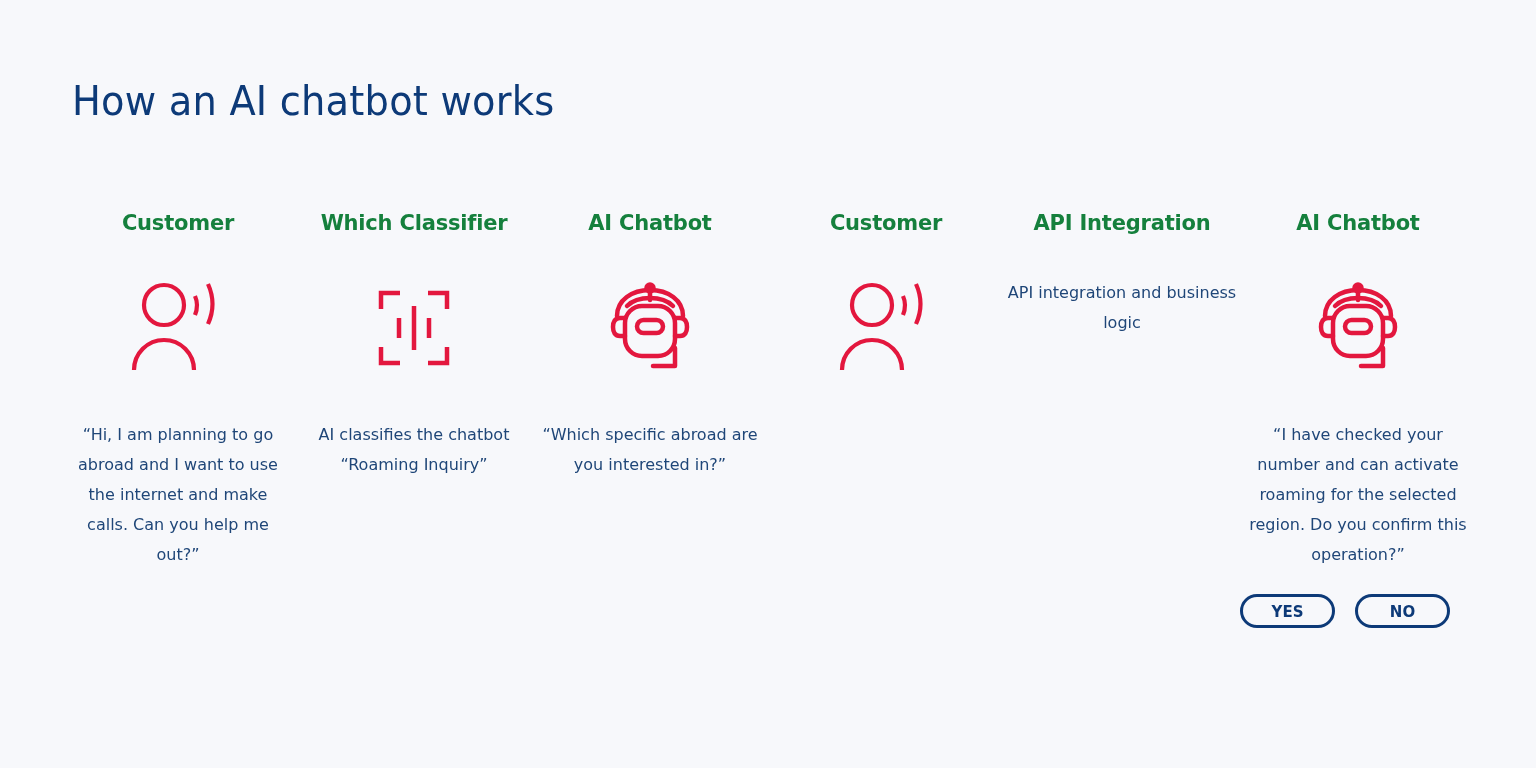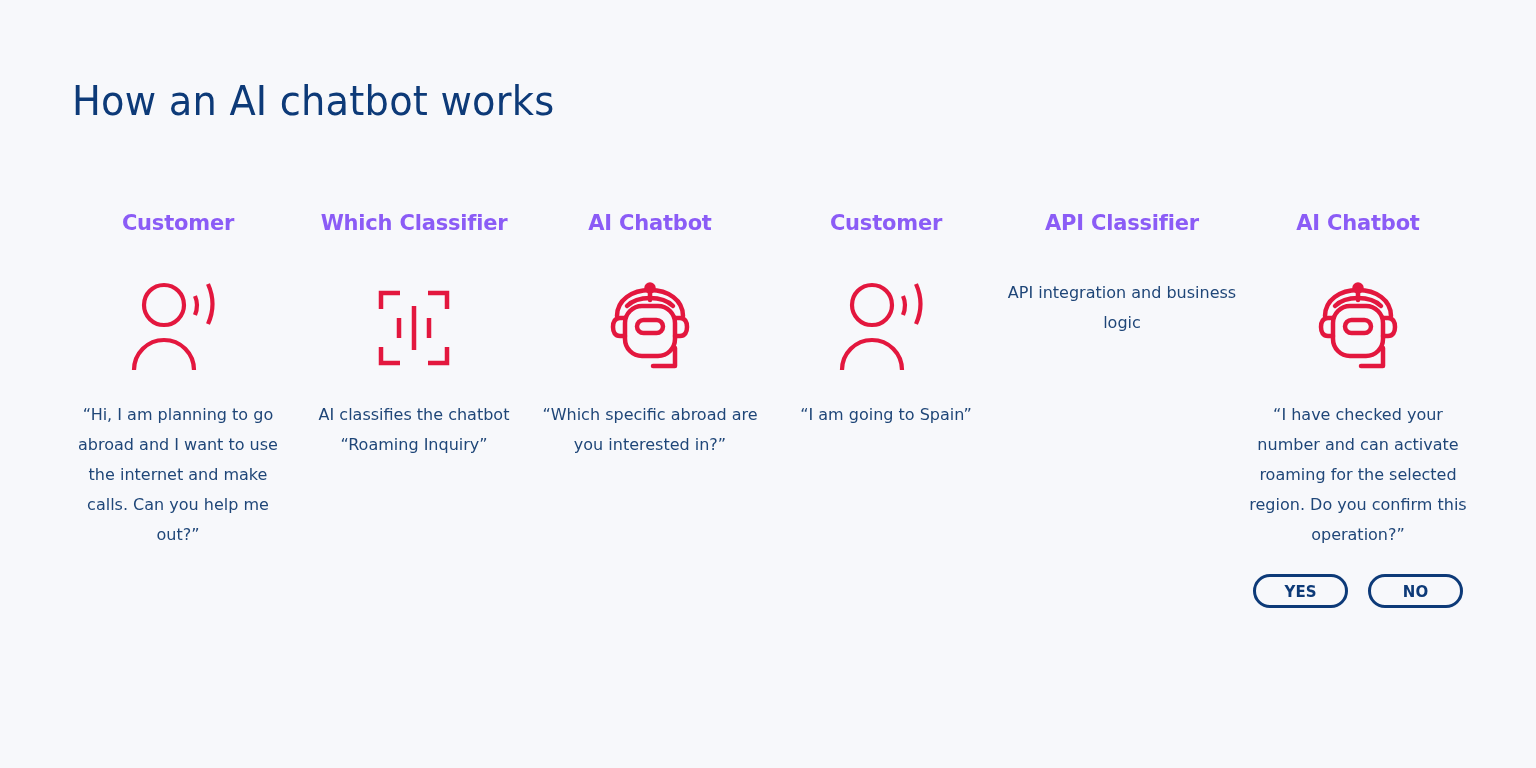--- a/index.html
+++ b/index.html
@@ -31,54 +31,54 @@
   .column {
     position: absolute;
     top: 205px;
     width: 236px;
     text-align: center;
   }
   .col-title {
     font-family: "DejaVu Sans", sans-serif;
     font-weight: bold;
     font-size: 21px;
-    color: #8b5cf6;
+    color: #15803d;
     height: 36px;
     line-height: 36px;
     letter-spacing: -0.2px;
   }
   .icon-wrap {
     margin: 37px auto 0 auto;
     width: 100px;
     height: 100px;
   }
   .icon-wrap svg {
     width: 100px;
     height: 100px;
     display: block;
   }
   .col-text {
-    margin-top: 22px;
+    margin-top: 42px;
     font-family: "DejaVu Sans", sans-serif;
     font-size: 16px;
     line-height: 30px;
     color: #1f4678;
     padding: 0 6px;
   }
   .api-text {
     margin-top: 37px;
     font-family: "DejaVu Sans", sans-serif;
     font-size: 16px;
     line-height: 30px;
     color: #1f4678;
     text-align: center;
   }
   .btn-row {
     display: flex;
-    justify-content: center;
+    justify-content: flex-start;
     gap: 20px;
     margin-top: 24px;
   }
   .pill-btn {
     width: 95px;
     height: 34px;
     box-sizing: border-box;
     border: 3px solid #0d3a78;
     border-radius: 17px;
     background: transparent;
@@ -146,25 +146,24 @@
 <div class="column" style="left:768px;">
   <div class="col-title">Customer</div>
   <div class="icon-wrap">
     <svg viewBox="0 0 100 100" fill="none" stroke="#e3173e" stroke-width="4.2" stroke-linecap="butt">
       <circle cx="36" cy="27" r="20"></circle>
       <path d="M6 92 A30 30 0 0 1 66 92"></path>
       <path d="M67 18 Q71 27 67 37"></path>
       <path d="M80 6 Q89 26 80 46"></path>
     </svg>
   </div>
-  <div class="col-text">“I am going to Spain”</div>
 </div>
 
 <div class="column" style="left:1004px;">
-  <div class="col-title">API Classifier</div>
+  <div class="col-title">API Integration</div>
   <div class="api-text">API integration and business logic</div>
 </div>
 
 <div class="column" style="left:1240px;">
   <div class="col-title">AI Chatbot</div>
   <div class="icon-wrap">
     <svg viewBox="0 0 100 100" fill="none" stroke="#e3173e" stroke-width="4.5" stroke-linecap="round" stroke-linejoin="round">
       <circle cx="50" cy="10" r="3.5" fill="#e3173e"></circle>
       <path d="M50 14 V22"></path>
       <path d="M17 38 C17 22 32 12 50 12 C68 12 83 22 83 38"></path>

